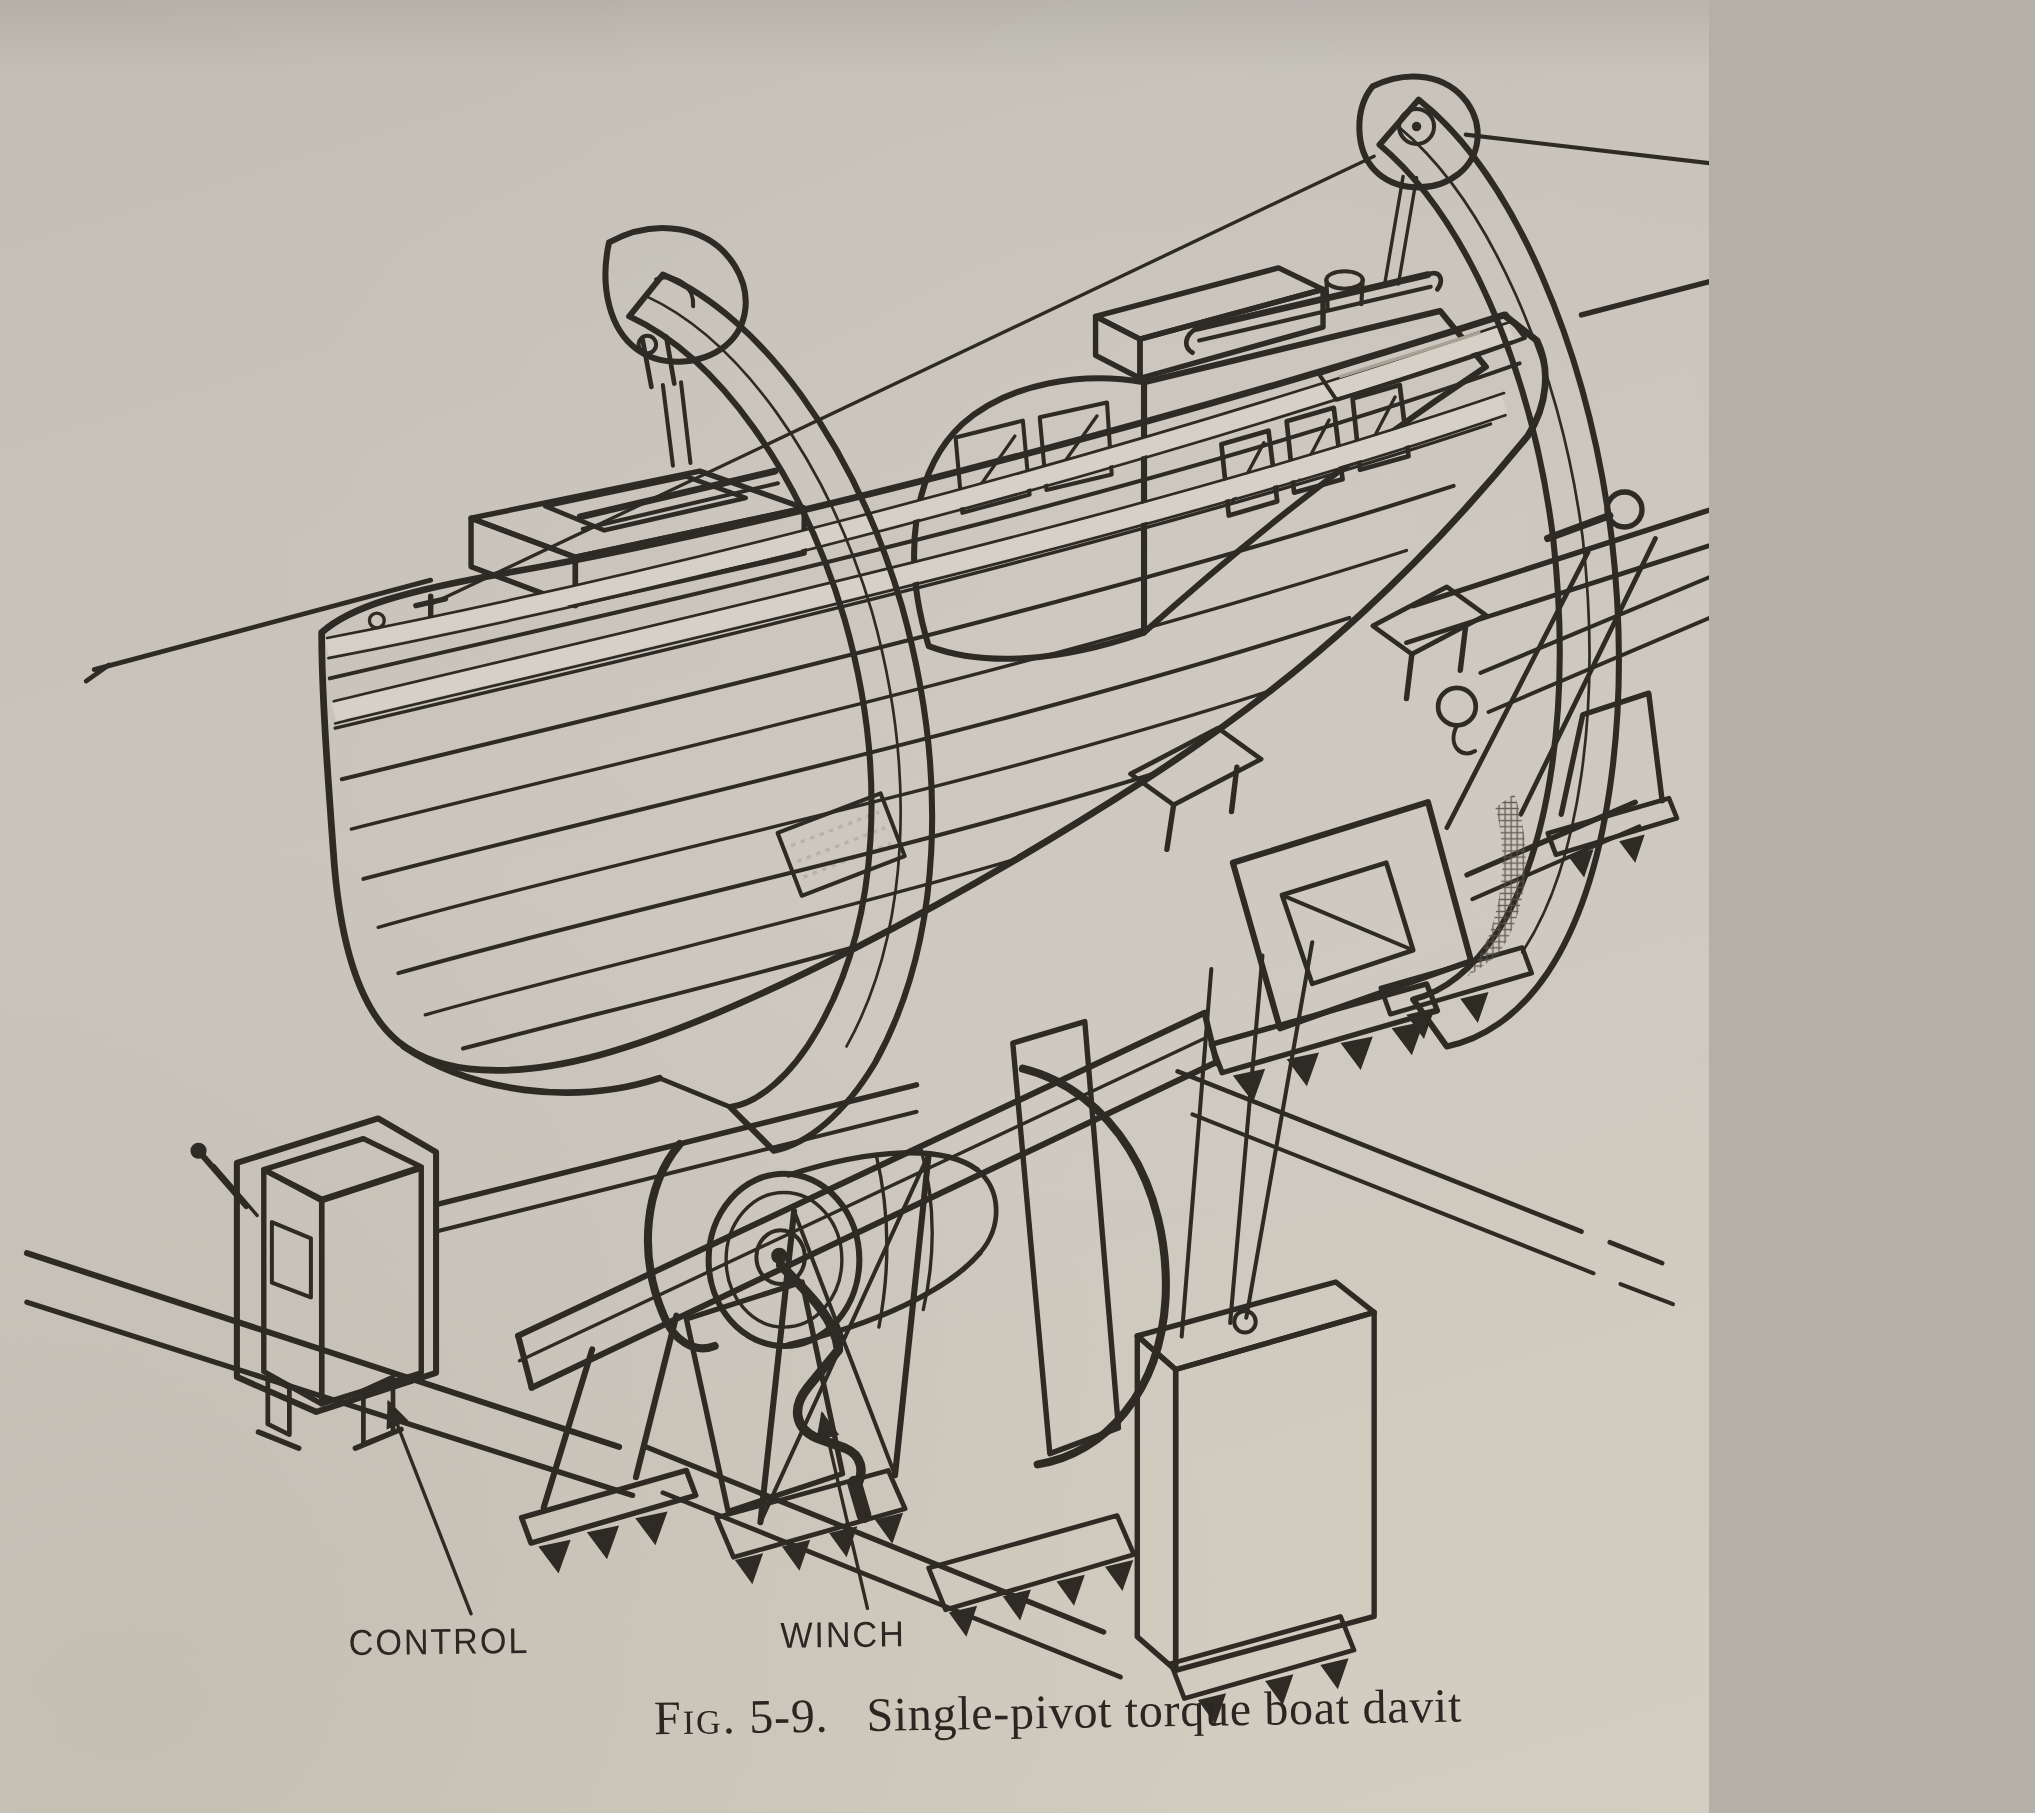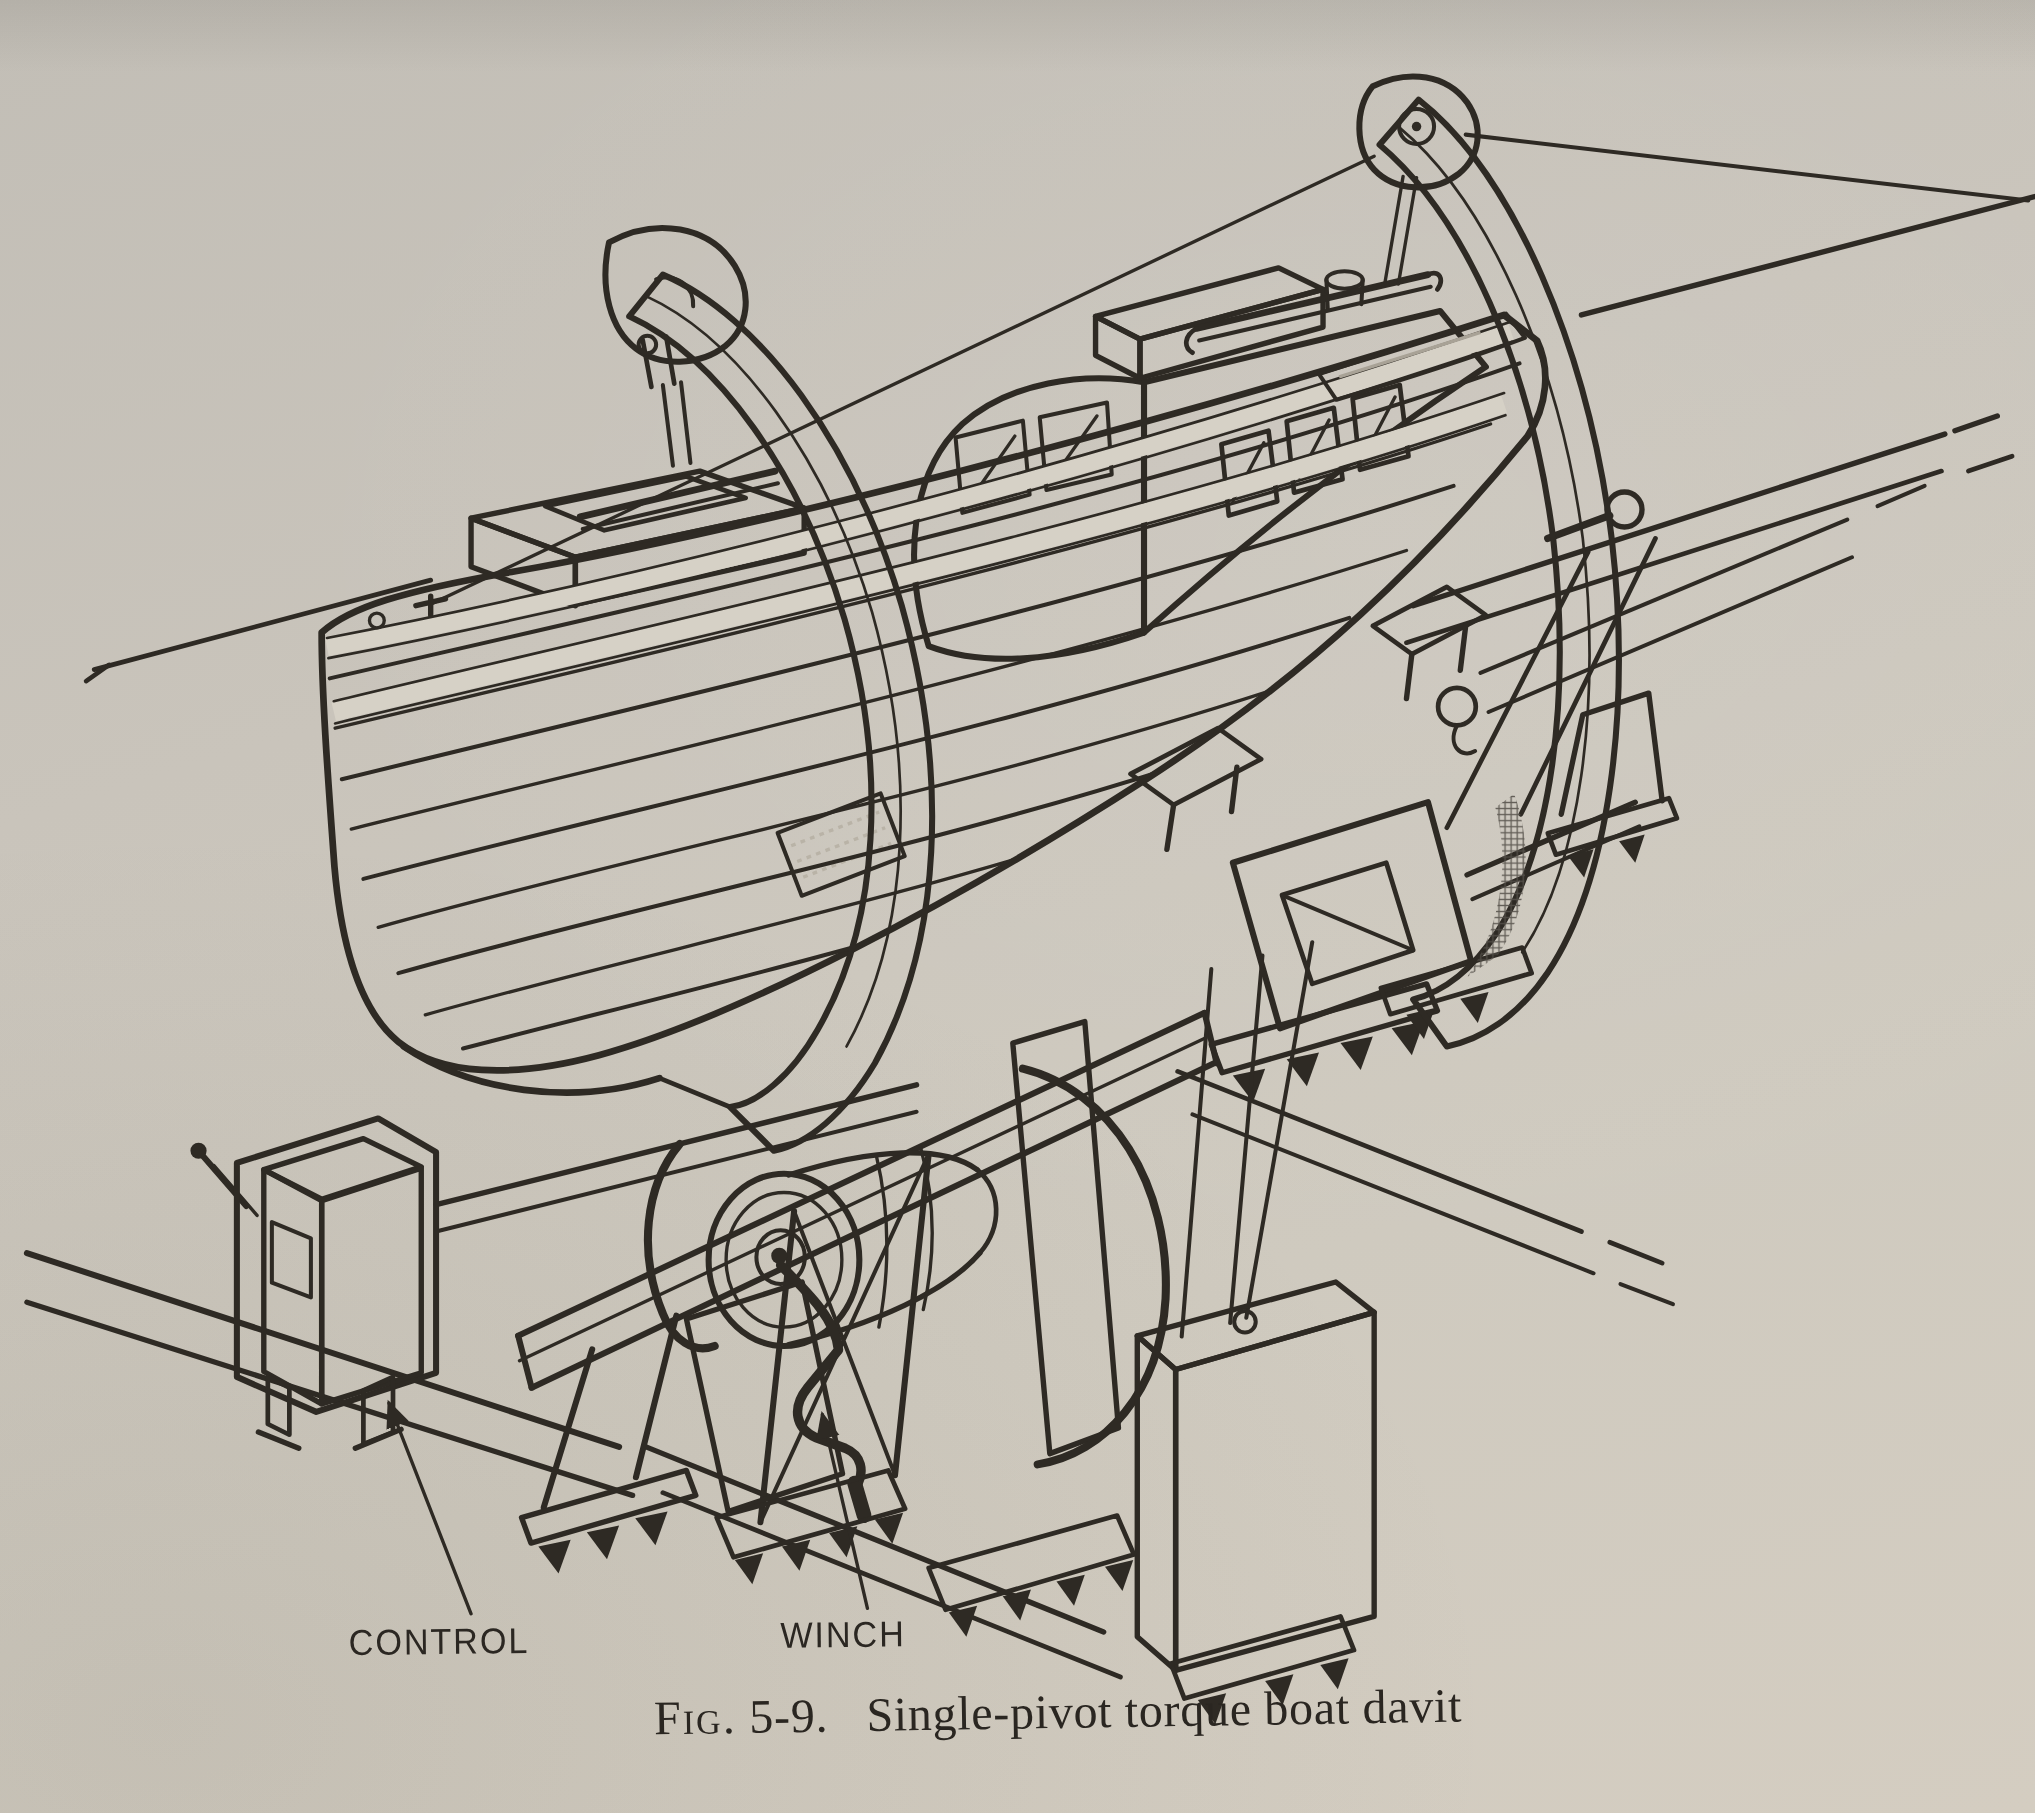--- a/index.html
+++ b/index.html
@@ -1,17 +1,17 @@
 <!DOCTYPE html>
 <html style="font-size:10.8px"><head>
 <meta charset="utf-8">
 <style>
   html,body{margin:0;padding:0;background:#b5b0a7;}
   .page{
-    position:relative;width:2035px;height:1813px;overflow:hidden;
+    position:relative;width:1709px;height:1813px;overflow:hidden;
     background:linear-gradient(163deg,#c2beb6 0%,#c9c4bb 34%,#cfcabf 68%,#d4cdc1 100%);
     font-family:"Liberation Sans",sans-serif;
   }
   .page::before{
     content:"";position:absolute;inset:0;pointer-events:none;
     background:
       radial-gradient(95% 70% at 68% 30%, rgba(255,255,255,0.07), rgba(0,0,0,0) 60%),
       radial-gradient(120% 90% at 8% 95%, rgba(94,88,76,0.10), rgba(0,0,0,0) 55%),
       linear-gradient(180deg, rgba(60,57,50,0.10) 0%, rgba(60,57,50,0) 4%);
   }

